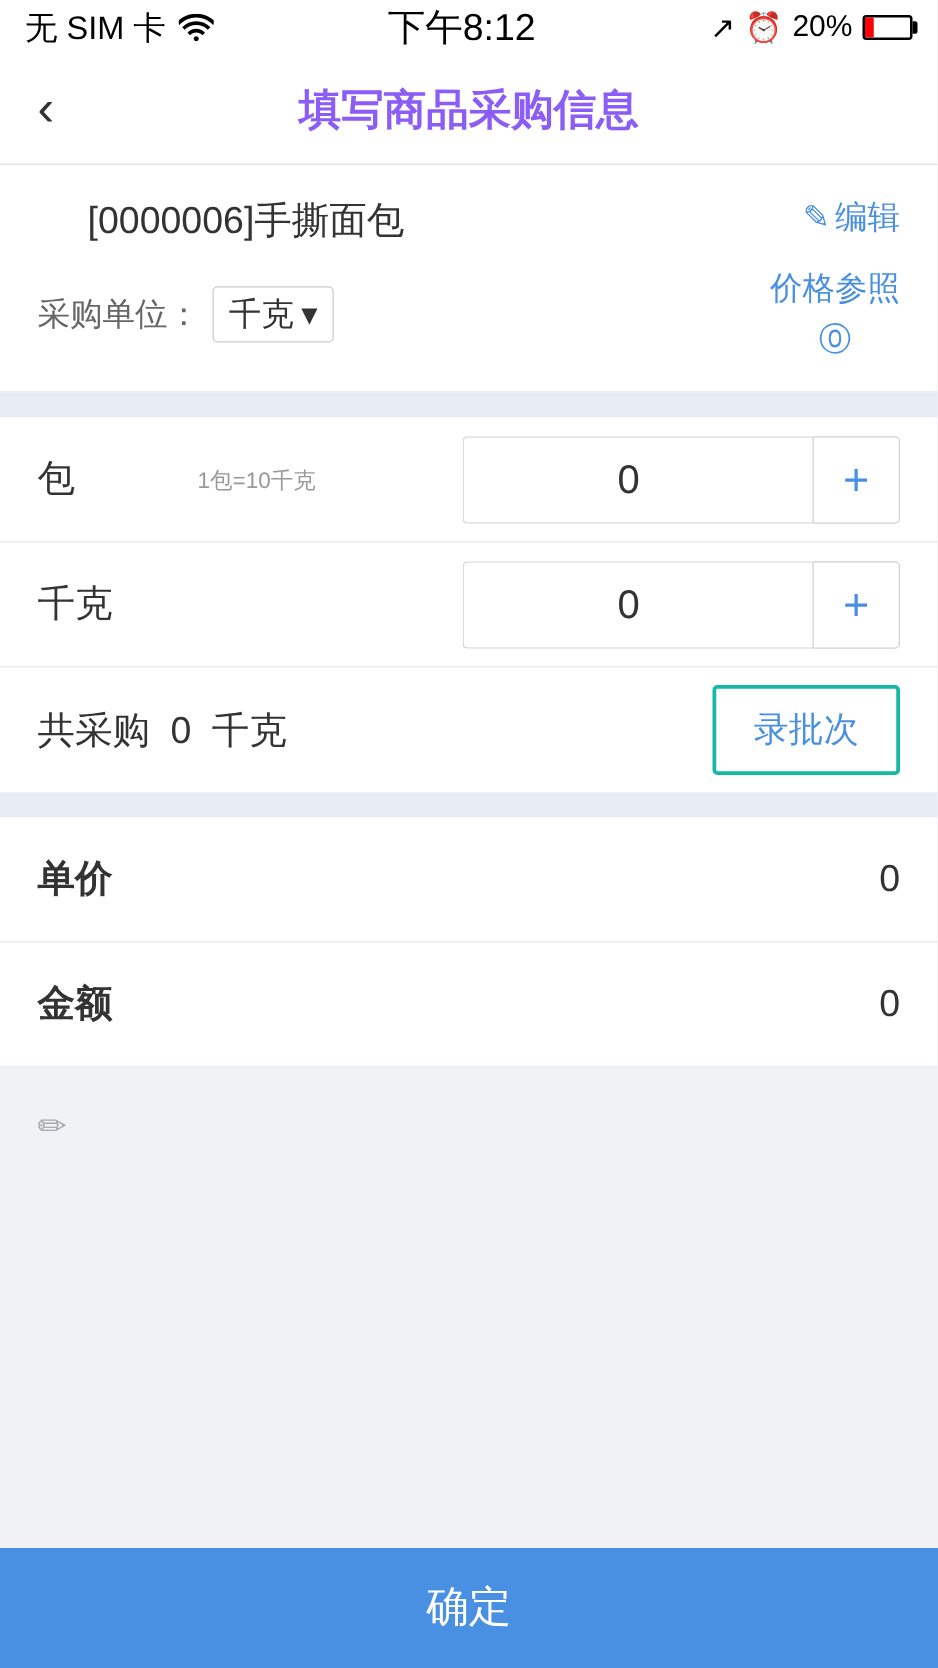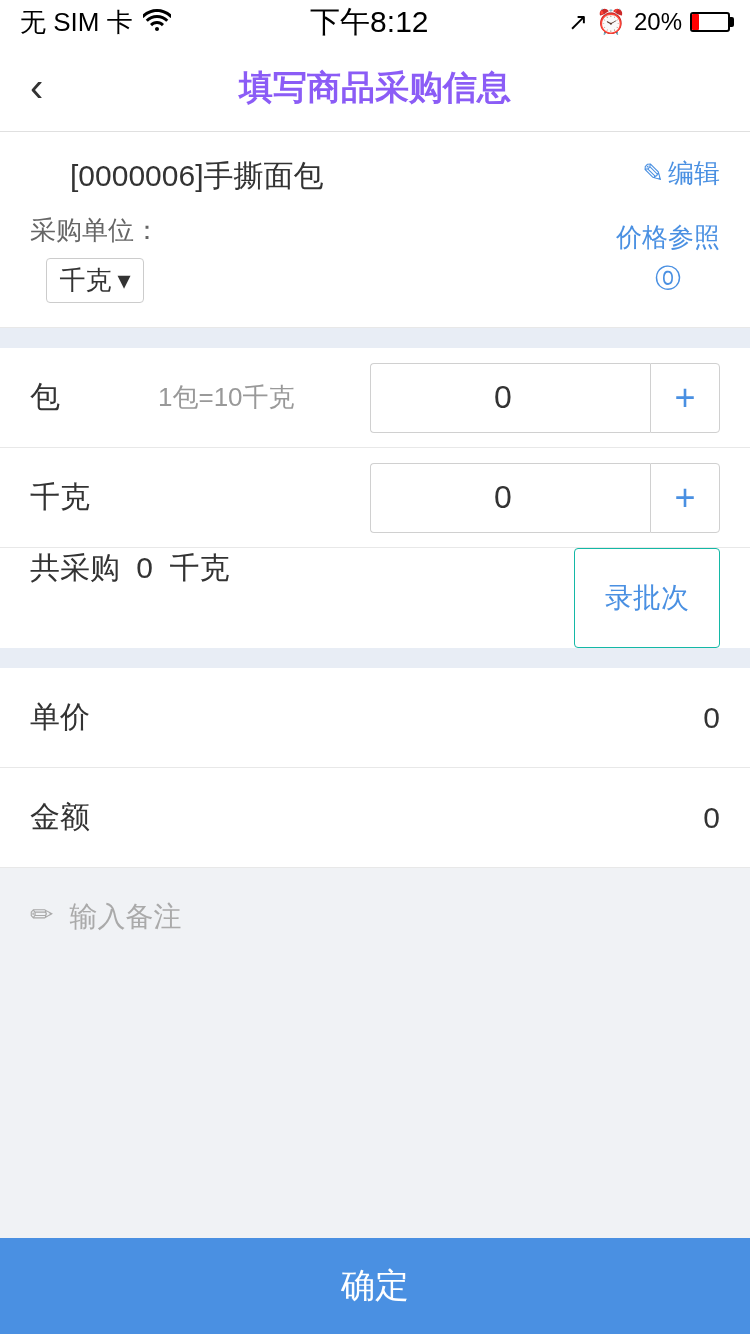--- a/index.html
+++ b/index.html
@@ -18,21 +18,21 @@
       width: 100%;
       height: 44px;
       background: #fff;
       display: flex;
       align-items: center;
       justify-content: space-between;
       padding: 0 20px;
       font-size: 26px;
       color: #000;
     }
-    .status-left { display: flex; align-items: center; gap: 10px; }
+    .status-left { display: flex; align-items: flex-end; gap: 10px; }
     .status-center { font-size: 30px; font-weight: 500; }
     .status-right { display: flex; align-items: center; gap: 8px; font-size: 24px; }
     .battery-icon {
       width: 40px; height: 20px; border: 2px solid #000; border-radius: 3px; position: relative; display: inline-block;
     }
     .battery-icon::after {
       content: ''; position: absolute; right: -6px; top: 50%; transform: translateY(-50%);
       width: 4px; height: 10px; background: #000; border-radius: 0 2px 2px 0;
     }
     .battery-fill {
@@ -102,21 +102,20 @@
       display: flex;
       align-items: center;
       justify-content: space-between;
     }
     .unit-left {
       display: flex;
       align-items: center;
       gap: 10px;
       font-size: 26px;
       color: #666;
-      flex-direction: column;
     }
     .unit-dropdown {
       border: 1px solid #ccc;
       border-radius: 4px;
       padding: 4px 12px;
       font-size: 26px;
       color: #333;
       background: #fff;
       display: flex;
       align-items: center;
@@ -157,21 +156,21 @@
       padding: 0 30px;
       height: 100px;
       border-bottom: 1px solid #e8e8e8;
     }
     .input-label {
       font-size: 30px;
       color: #333;
       min-width: 120px;
     }
     .input-sublabel {
-      font-size: 26px;
+      font-size: 18px;
       color: #999;
       margin-left: 8px;
     }
     .input-right {
       flex: 1;
       display: flex;
       align-items: center;
       justify-content: flex-end;
       gap: 0;
     }
@@ -196,31 +195,32 @@
       align-items: center;
       justify-content: center;
       font-size: 36px;
       color: #4a90e2;
       cursor: pointer;
     }
 
     
     .summary-row {
       display: flex;
+      align-items: center;
       justify-content: space-between;
       padding: 0 30px;
       height: 100px;
       background: #fff;
     }
     .summary-text {
       font-size: 30px;
       color: #333;
     }
     .batch-btn {
-      border: 1px solid #14b8a6;
+      border: 3px solid #14b8a6;
       border-radius: 4px;
       padding: 14px 30px;
       font-size: 28px;
       color: #4a90e2;
       background: #fff;
       cursor: pointer;
     }
 
     
     .price-section {
@@ -231,20 +231,21 @@
       display: flex;
       align-items: center;
       justify-content: space-between;
       padding: 0 30px;
       height: 100px;
       border-bottom: 1px solid #e8e8e8;
     }
     .price-label {
       font-size: 30px;
       color: #333;
+      font-weight: bold;
     }
     .price-value {
       font-size: 30px;
       color: #333;
     }
 
     
     .remark-section {
       background: #f0f2f5;
       padding: 30px 30px;
@@ -382,17 +383,16 @@
       <span class="price-value">0</span>
     </div>
     <div class="price-row">
       <span class="price-label">金额</span>
       <span class="price-value">0</span>
     </div>
   </div>
 
   <div class="remark-section">
     <span style="color:#aaa; font-size:28px;">✏</span>
-    <span class="remark-text">输入备注</span>
   </div>
 </div>
 
 <button class="confirm-btn">确定</button>
 
 </body></html>

